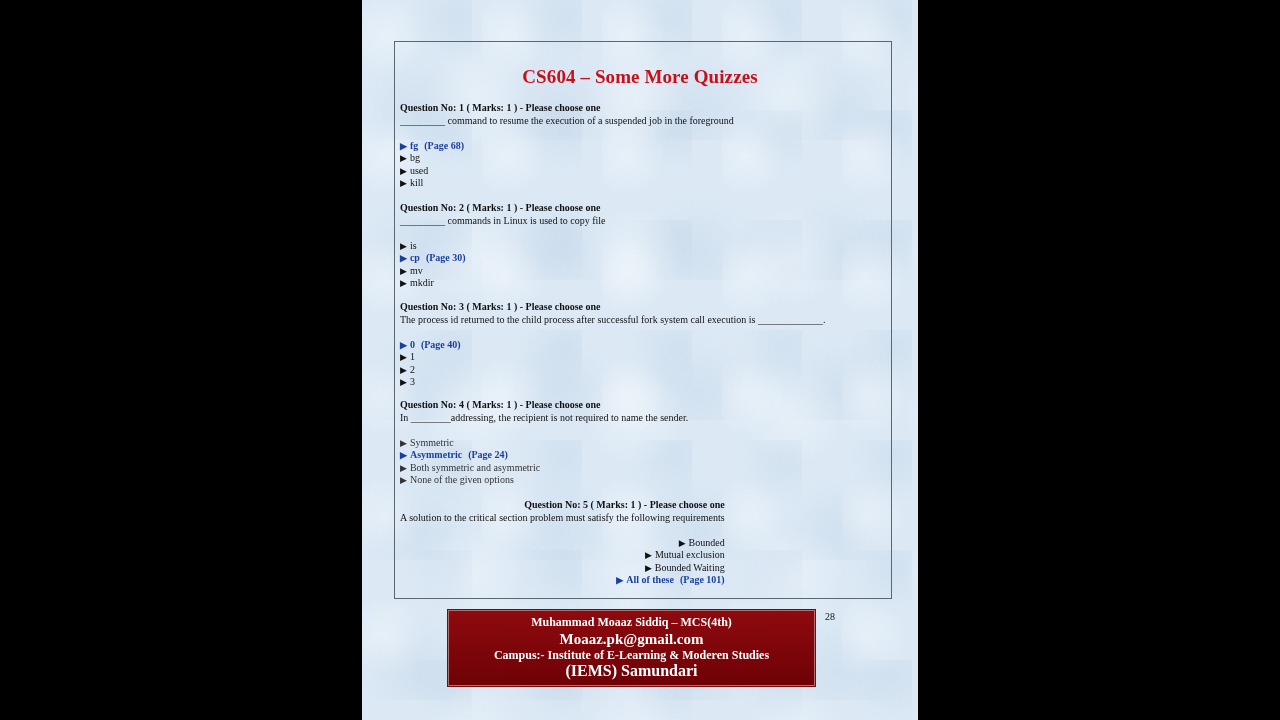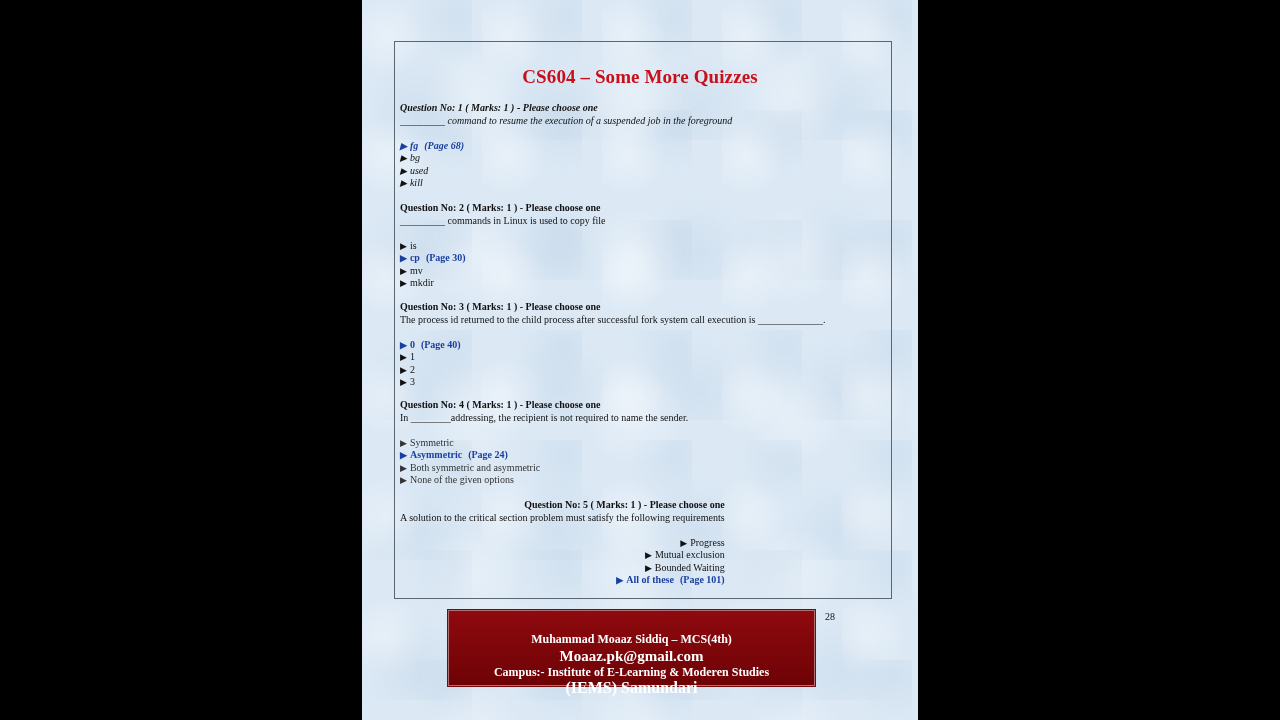--- a/index.html
+++ b/index.html
@@ -31,37 +31,37 @@
     .opt { white-space: pre; }
     .opt .arrow { font-size: 9px; margin-right: 3px; }
     .opt.correct { color: #1a3fa0; font-weight: bold; }
     .opt .pageref { margin-left: 6px; }
     .opt.grey { color: #333; }
     .footer {
       position: absolute; left: 86px; top: 610px; width: 367px; height: 76px;
       background: linear-gradient(#8e0a0e, #6e0206);
       border: 1px solid #b07070; box-shadow: 0 0 0 1px #7a0a0a;
       color: #fff; text-align: center; font-weight: bold; box-sizing: border-box;
-      padding-top: 21px;
+      padding-top: 4px;
     }
     .footer .l1 { font-size: 12px; line-height: 15px; }
     .footer .l2 { font-size: 15px; line-height: 18px; }
     .footer .l3 { font-size: 12px; line-height: 15px; }
     .footer .l4 { font-size: 16px; line-height: 15px; }
     .pagenum { position: absolute; left: 463px; top: 611px; font-size: 10px; color: #111; }
   </style>
 </head>
 <body>
 
 <div class="page">
   <div class="frame"></div>
   <div class="title">CS604 – Some More Quizzes</div>
 
   <div id="questions">
-      <div class="q" style="top: 102px; font-style: italic;">
+      <div class="q" style="top: 102px;">
         <div class="q-head">Question No: 1 ( Marks: 1 ) - Please choose one</div>
         <div class="q-text">_________ command to resume the execution of a suspended job in the foreground</div>
         <div class="opt correct"><span class="arrow">▶</span><span>fg</span><span class="pageref">(Page 68)</span></div>
         <div class="opt"><span class="arrow">▶</span><span>bg</span></div>
         <div class="opt"><span class="arrow">▶</span><span>used</span></div>
         <div class="opt"><span class="arrow">▶</span><span>kill</span></div>
       </div>
       <div class="q" style="top: 202px;">
         <div class="q-head">Question No: 2 ( Marks: 1 ) - Please choose one</div>
         <div class="q-text">_________ commands in Linux is used to copy file</div>
@@ -82,21 +82,21 @@
         <div class="q-head">Question No: 4 ( Marks: 1 ) - Please choose one</div>
         <div class="q-text">In ________addressing, the recipient is not required to name the sender.</div>
         <div class="opt grey"><span class="arrow">▶</span><span>Symmetric</span></div>
         <div class="opt correct"><span class="arrow">▶</span><span>Asymmetric</span><span class="pageref">(Page 24)</span></div>
         <div class="opt grey"><span class="arrow">▶</span><span>Both symmetric and asymmetric</span></div>
         <div class="opt grey"><span class="arrow">▶</span><span>None of the given options</span></div>
       </div>
       <div class="q" style="top: 499px; text-align: right;">
         <div class="q-head">Question No: 5 ( Marks: 1 ) - Please choose one</div>
         <div class="q-text">A solution to the critical section problem must satisfy the following requirements</div>
-        <div class="opt"><span class="arrow">▶</span><span>Progress</span></div>
+        <div class="opt"><span class="arrow">▶</span><span>Bounded</span></div>
         <div class="opt"><span class="arrow">▶</span><span>Mutual exclusion</span></div>
         <div class="opt"><span class="arrow">▶</span><span>Bounded Waiting</span></div>
         <div class="opt correct"><span class="arrow">▶</span><span>All of these</span><span class="pageref">(Page 101)</span></div>
       </div>
     </div>
 
   <div class="footer">
     <div class="l1">Muhammad Moaaz Siddiq – MCS(4th)</div>
     <div class="l2">Moaaz.pk@gmail.com</div>
     <div class="l3">Campus:- Institute of E-Learning &amp; Moderen Studies</div>

